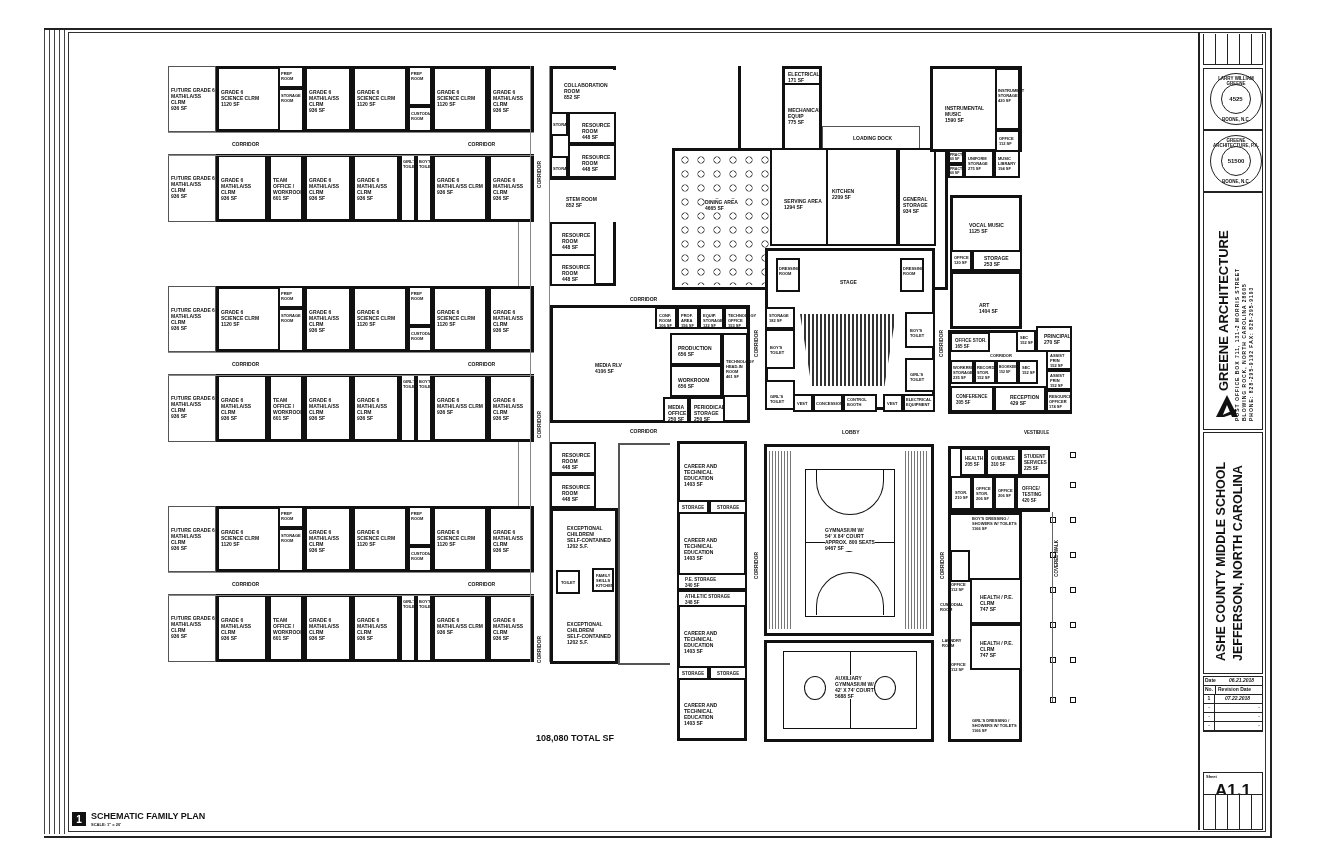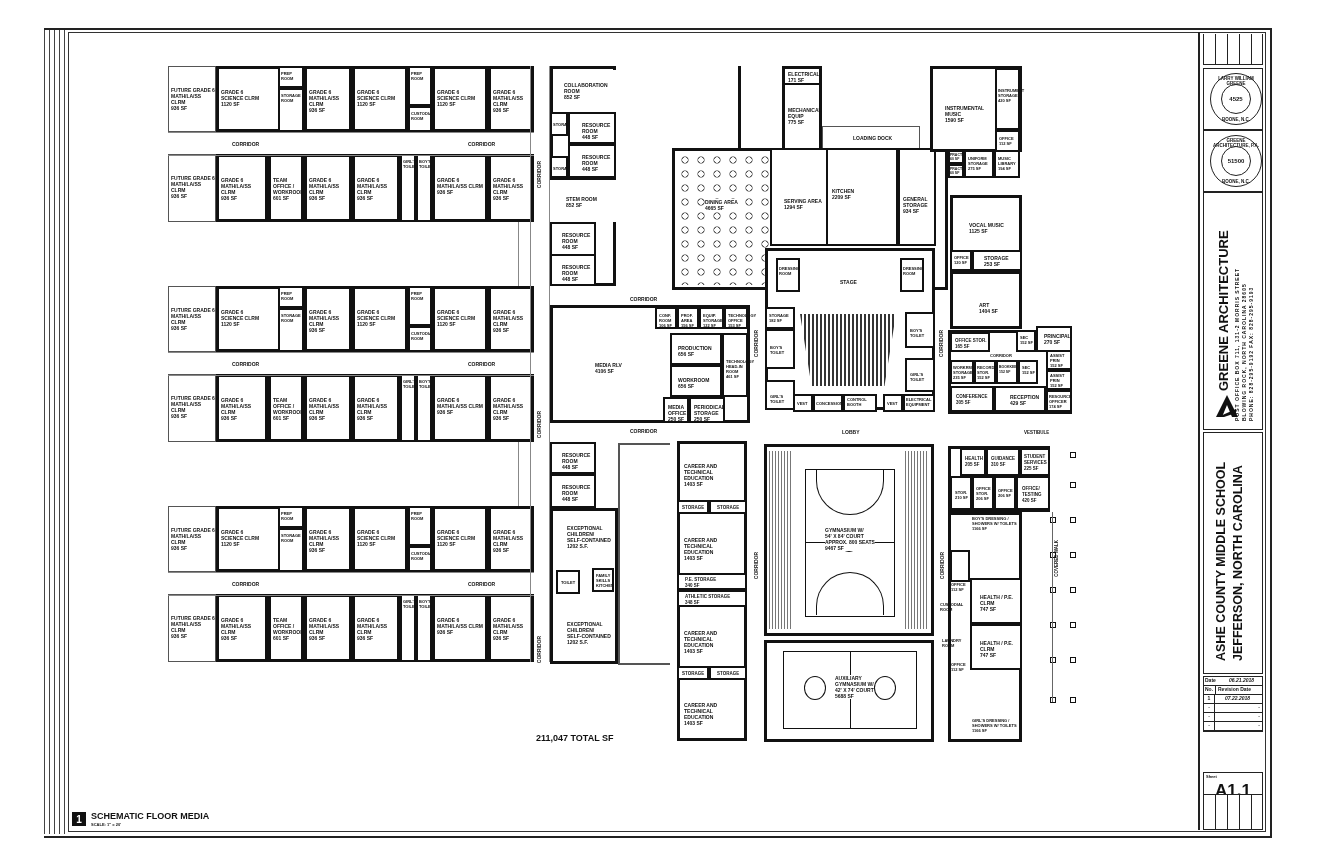--- a/index.html
+++ b/index.html
@@ -780,24 +780,24 @@
     <div class="pier" style="left: 1070px; top: 622px;"></div>
     <div class="pier" style="left: 1050px; top: 622px;"></div>
     <div class="pier" style="left: 1070px; top: 657px;"></div>
     <div class="pier" style="left: 1050px; top: 657px;"></div>
     <div class="pier" style="left: 1070px; top: 697px;"></div>
     <div class="pier" style="left: 1050px; top: 697px;"></div>
   </div>
 <div class="abs" style="left:1052px;top:512px;height:190px;border-left:1px solid #666"></div>
 <div class="corr vtext" style="left:1054px;top:540px;font-size:4.5px">COVERED WALK</div>
 
-<div class="abs" style="left:536px;top:733px;font-size:9px;font-weight:bold;">211,047 TOTAL SF</div>
+<div class="abs" style="left:536px;top:733px;font-size:9px;font-weight:bold;">108,080 TOTAL SF</div>
 
 <div class="abs" style="left:72px;top:812px;width:14px;height:14px;background:#111;color:#fff;font-size:10px;font-weight:bold;display:flex;align-items:center;justify-content:center;">1</div>
-<div class="abs" style="left:91px;top:811px;font-size:9px;font-weight:bold;">SCHEMATIC FLOOR MEDIA</div>
+<div class="abs" style="left:91px;top:811px;font-size:9px;font-weight:bold;">SCHEMATIC FAMILY PLAN</div>
 <div class="abs" style="left:91px;top:822px;font-size:4px;font-weight:bold;">SCALE: 1" = 20'</div>
 
 <div class="title-block">
   <div class="tb-box" style="top:2px;height:30px;border-top:none;background:repeating-linear-gradient(90deg,#fff 0 11px,#222 11px 12px);"></div>
   <div class="tb-box" style="top:36px;height:60px;">
     <div class="seal" style="top:4px">
       <div class="seal-top">LARRY WILLIAM GREENE</div>
       <div class="seal-inner">4525</div>
       <div class="seal-bot">BOONE, N.C.</div>
     </div>

